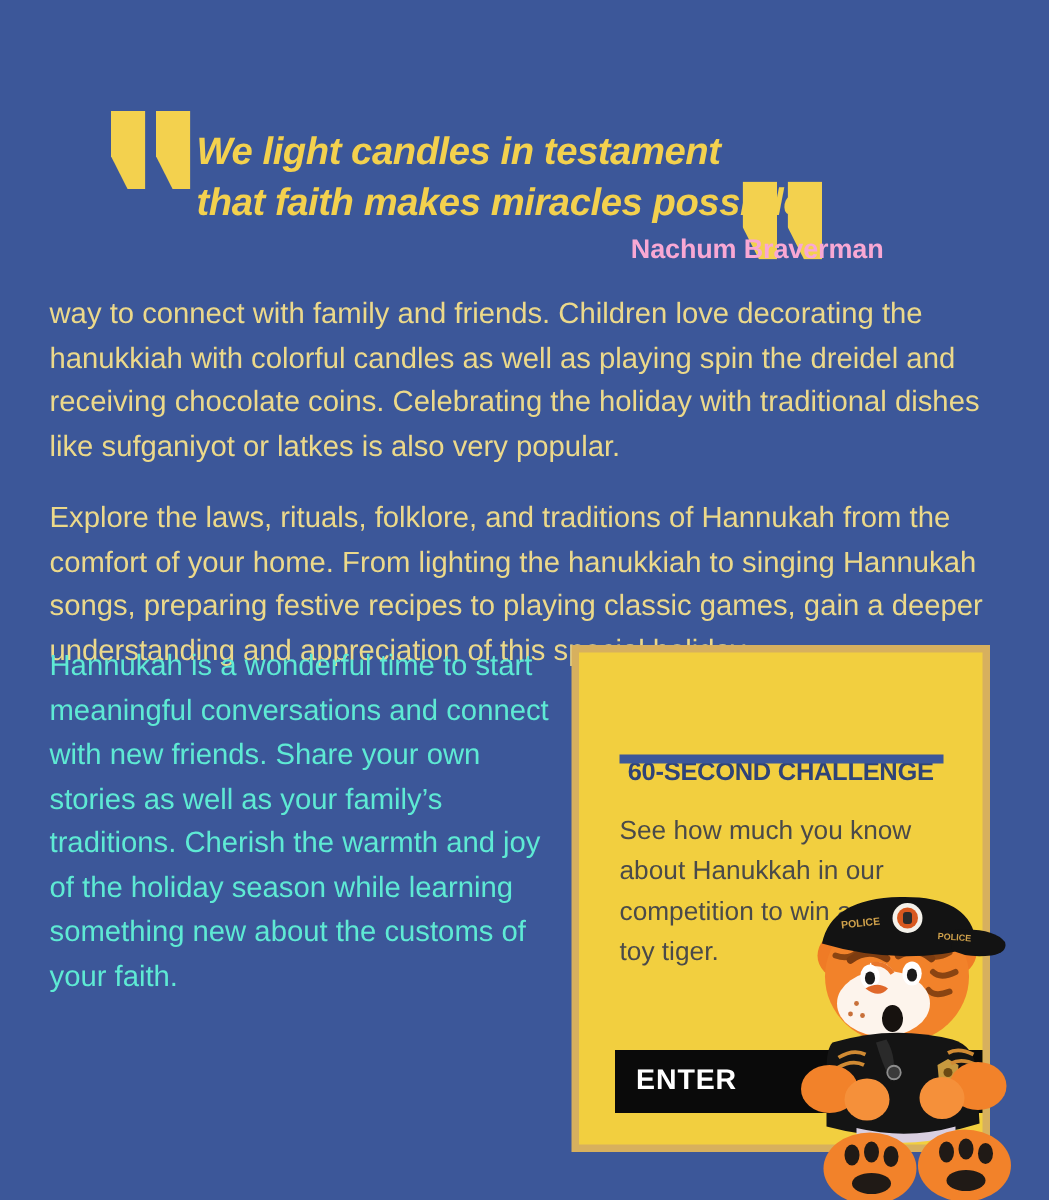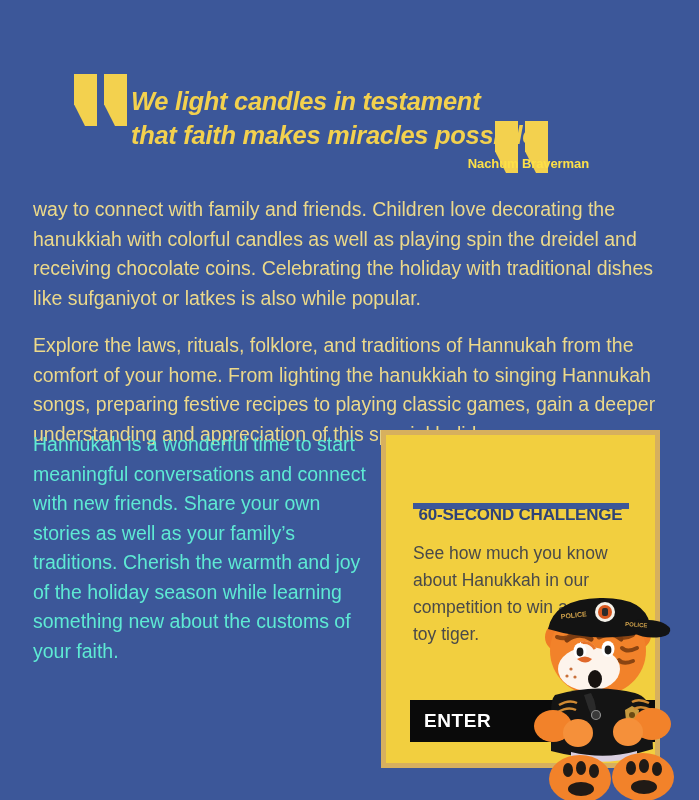--- a/index.html
+++ b/index.html
@@ -39,23 +39,23 @@
     font-style:italic;
     font-size:25.5px;
     line-height:34px;
     letter-spacing:-0.3px;
   }
   .quote-author {
     position:absolute;
     left:0; top:120px;
     width:589px;
     text-align:right;
-    color:#fde047;
-    font-weight:bold;
-    font-size:13px;
+    color:#f9a8d4;
+    font-weight:bold;
+    font-size:18px;
     letter-spacing:-0.1px;
   }
 
   
   .body-copy {
     position:absolute;
     left:33px; top:195px;
     width:634px;
     color:#ecd98a;
     font-size:19.5px;
@@ -152,21 +152,21 @@
 
   <div class="qmark qmark-close">
     <div class="bar"></div>
       <div class="bar"></div>
   </div>
 
   <div class="quote-author">Nachum Braverman</div>
 </div>
 
 <div class="body-copy">
-  <p>way to connect with family and friends. Children love decorating the hanukkiah with colorful candles as well as playing spin the dreidel and receiving chocolate coins. Celebrating the holiday with traditional dishes like sufganiyot or latkes is also while popular.</p>
+  <p>way to connect with family and friends. Children love decorating the hanukkiah with colorful candles as well as playing spin the dreidel and receiving chocolate coins. Celebrating the holiday with traditional dishes like sufganiyot or latkes is also very popular.</p>
   <p>Explore the laws, rituals, folklore, and traditions of Hannukah from the comfort of your home. From lighting the hanukkiah to singing Hannukah songs, preparing festive recipes to playing classic games, gain a deeper understanding and appreciation of this special holiday.</p>
 </div>
 
 <div class="col-left">
   <p>Hannukah is a wonderful time to start meaningful conversations and connect with new friends. Share your own stories as well as your family’s traditions. Cherish the warmth and joy of the holiday season while learning something new about the customs of your faith.</p>
 </div>
 
 <div class="card-outer">
   <div class="card">
 

